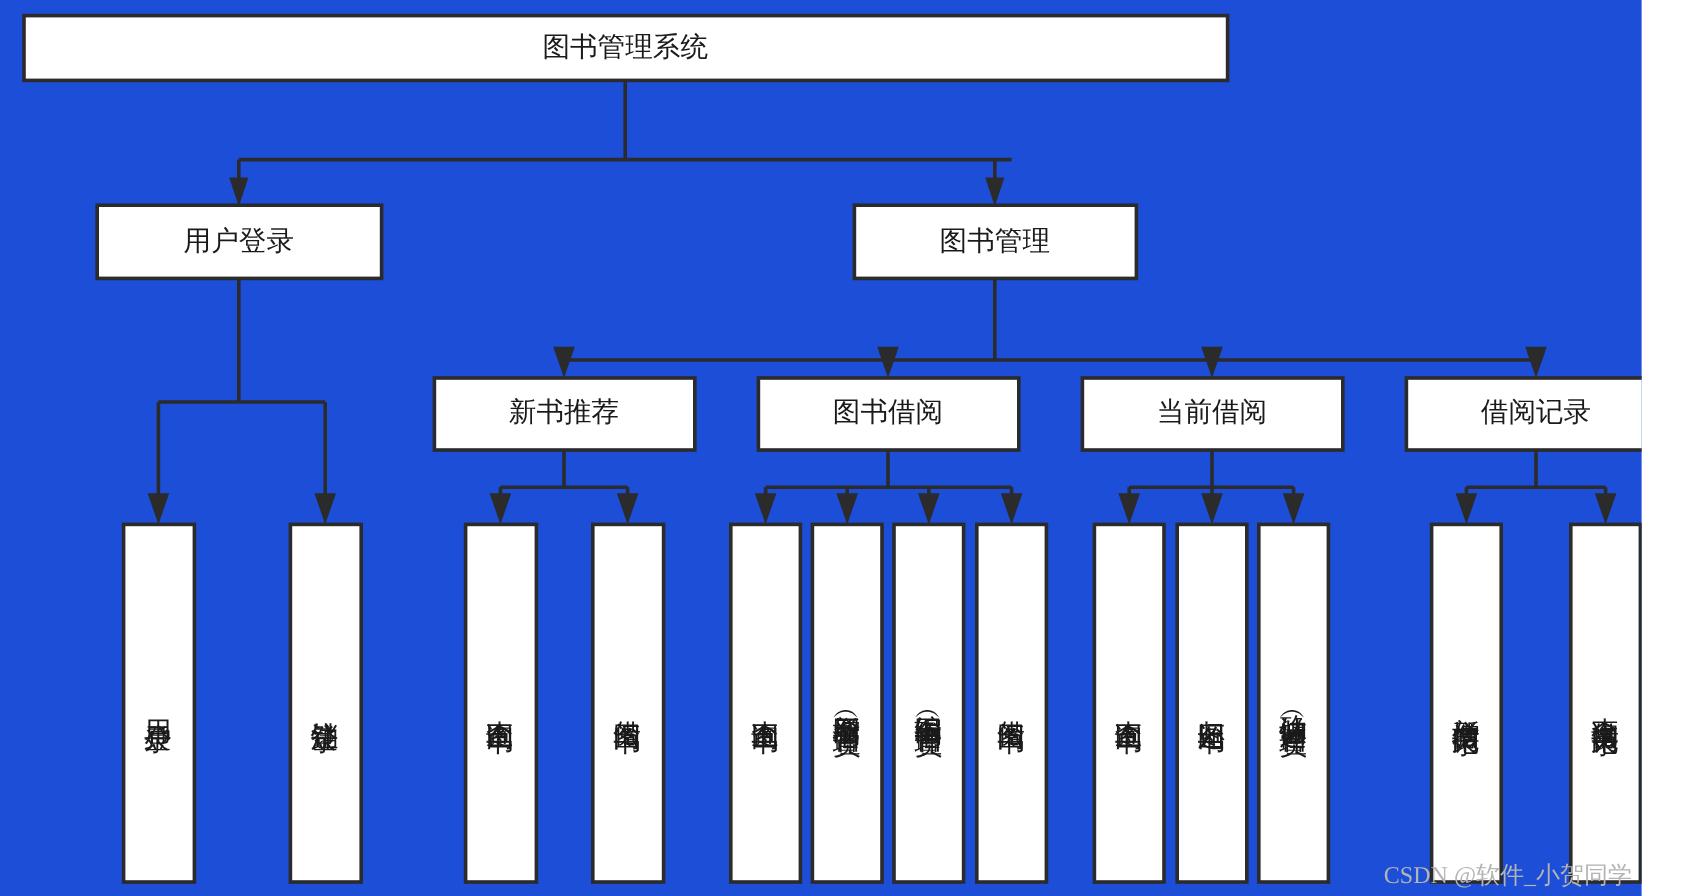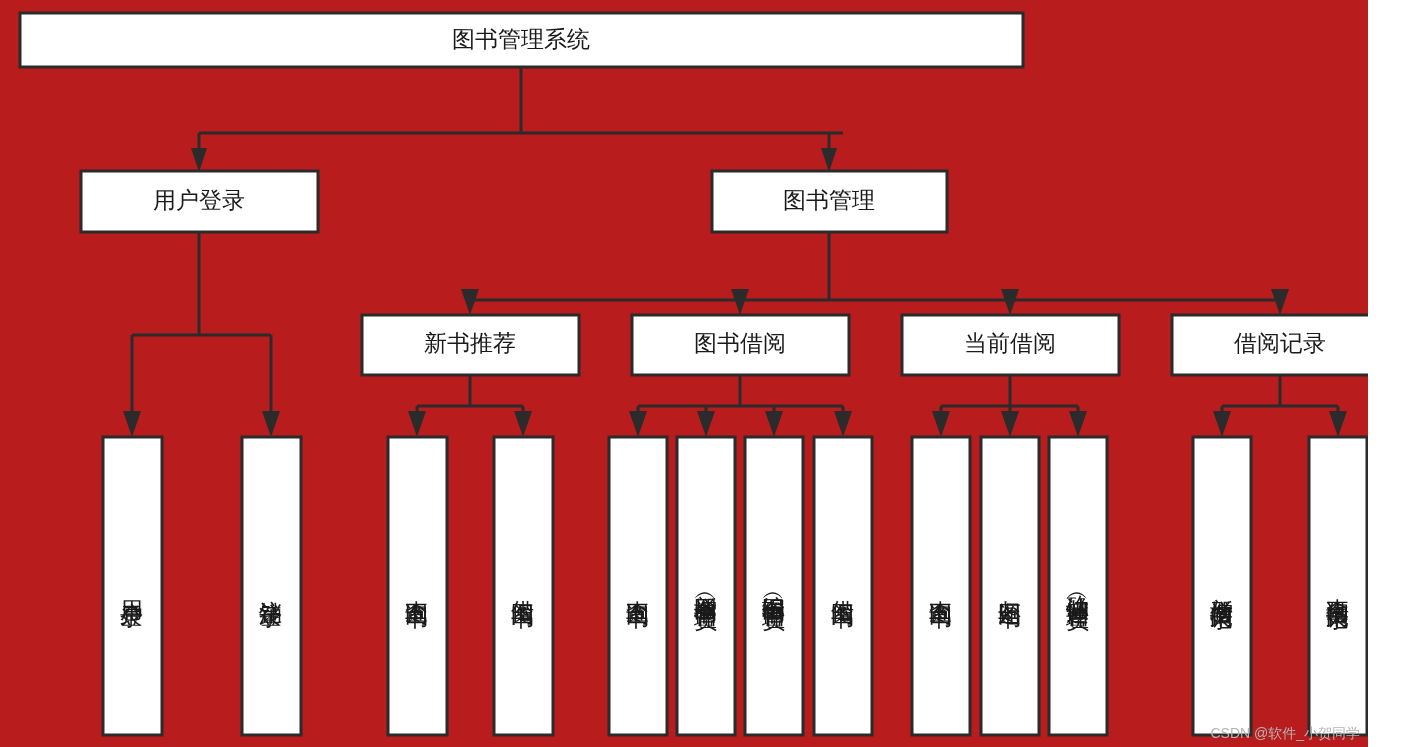--- a/index.html
+++ b/index.html
@@ -4,21 +4,21 @@
 <style>
   html, body {
     margin: 0;
     padding: 0;
     background: #ffffff;
   }
   #stage {
     position: relative;
     width: 1368px;
     height: 747px;
-    background: #b91c1c;
+    background: #1d4ed8;
     font-family: "Liberation Sans", "DejaVu Sans", sans-serif;
     overflow: hidden;
     text-align: right;
   }
   svg#diagram {
     position: absolute;
     left: 0;
     top: 0;
     width: 1405px;
     height: 747px;
@@ -51,22 +51,22 @@
     fill: #1a1a1a;
     writing-mode: vertical-rl;
     text-orientation: upright;
     text-anchor: middle;
     letter-spacing: 2px;
   }
   .watermark {
     position: absolute;
     right: 8px;
     bottom: 4px;
-    font-family: Liberation Sans, sans-serif;
-    font-size: 14px;
+    font-family: Liberation Serif, serif;
+    font-size: 20px;
     color: #b4b4b4;
     white-space: nowrap;
     pointer-events: none;
   }
 </style>
 </head>
 <body>
 
 <div id="stage">
 

